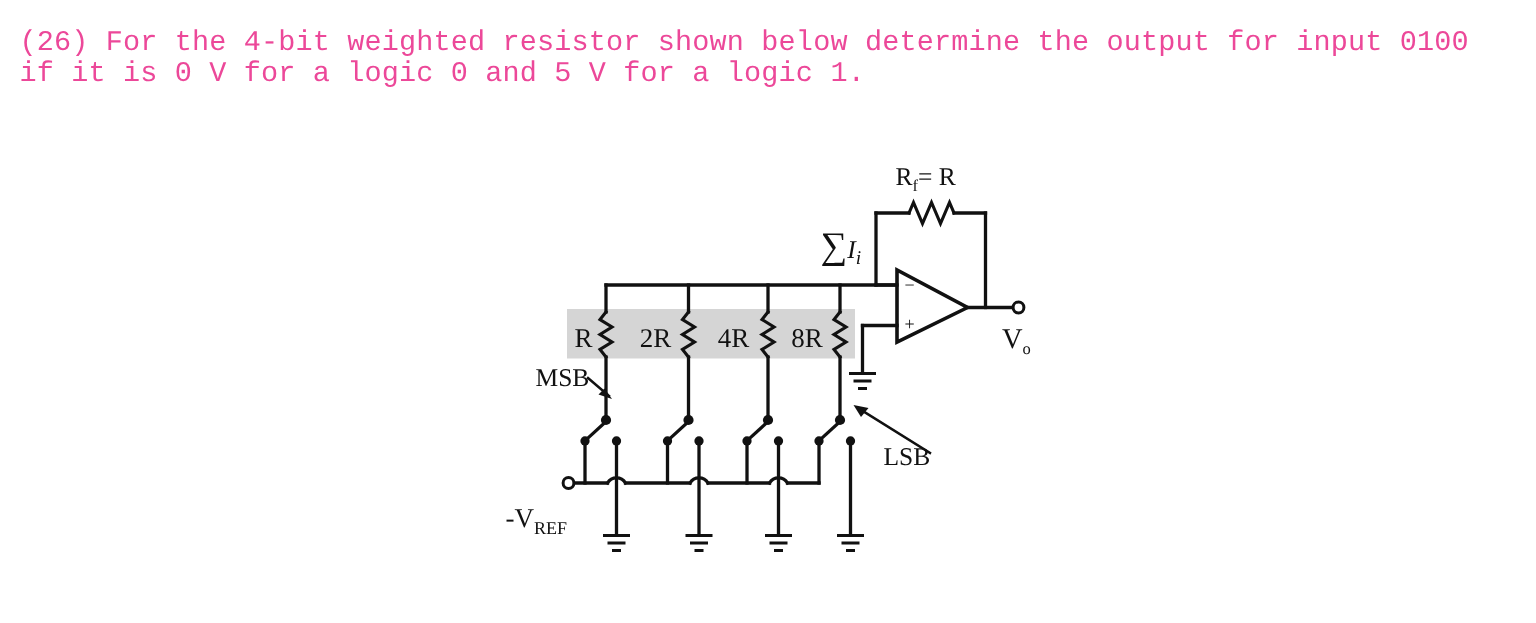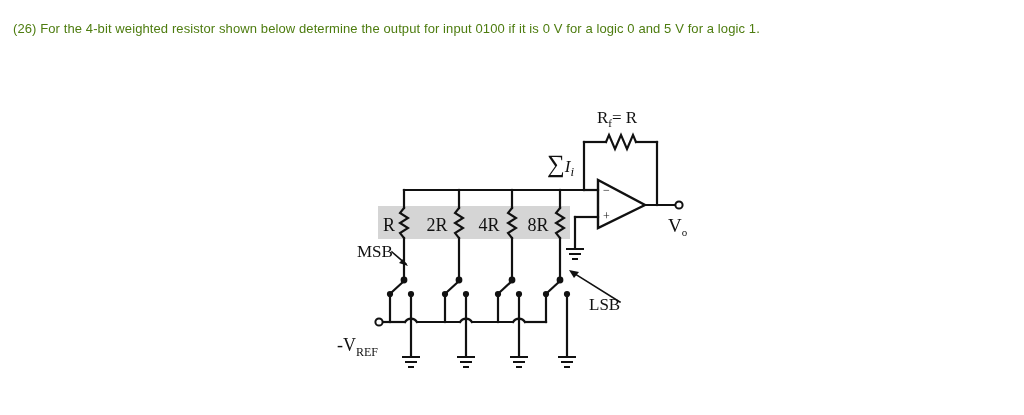--- a/index.html
+++ b/index.html
@@ -19,24 +19,24 @@
   #page {
     position: relative;
     width: 1024px;
     height: 415px;
   }
   .question-text {
     position: absolute;
     left: 13px;
     top: 18px;
     width: 995px;
-    font-family: Liberation Sans, sans-serif;
-    font-size: 13px;
+    font-family: Liberation Mono, monospace;
+    font-size: 19px;
     line-height: 21px;
-    color: #4d7c0f;
+    color: #ec4899;
     letter-spacing: 0.1px;
     white-space: pre-wrap;
   }
   #figure {
     position: absolute;
     left: 0;
     top: 0;
     width: 1024px;
     height: 415px;
   }

